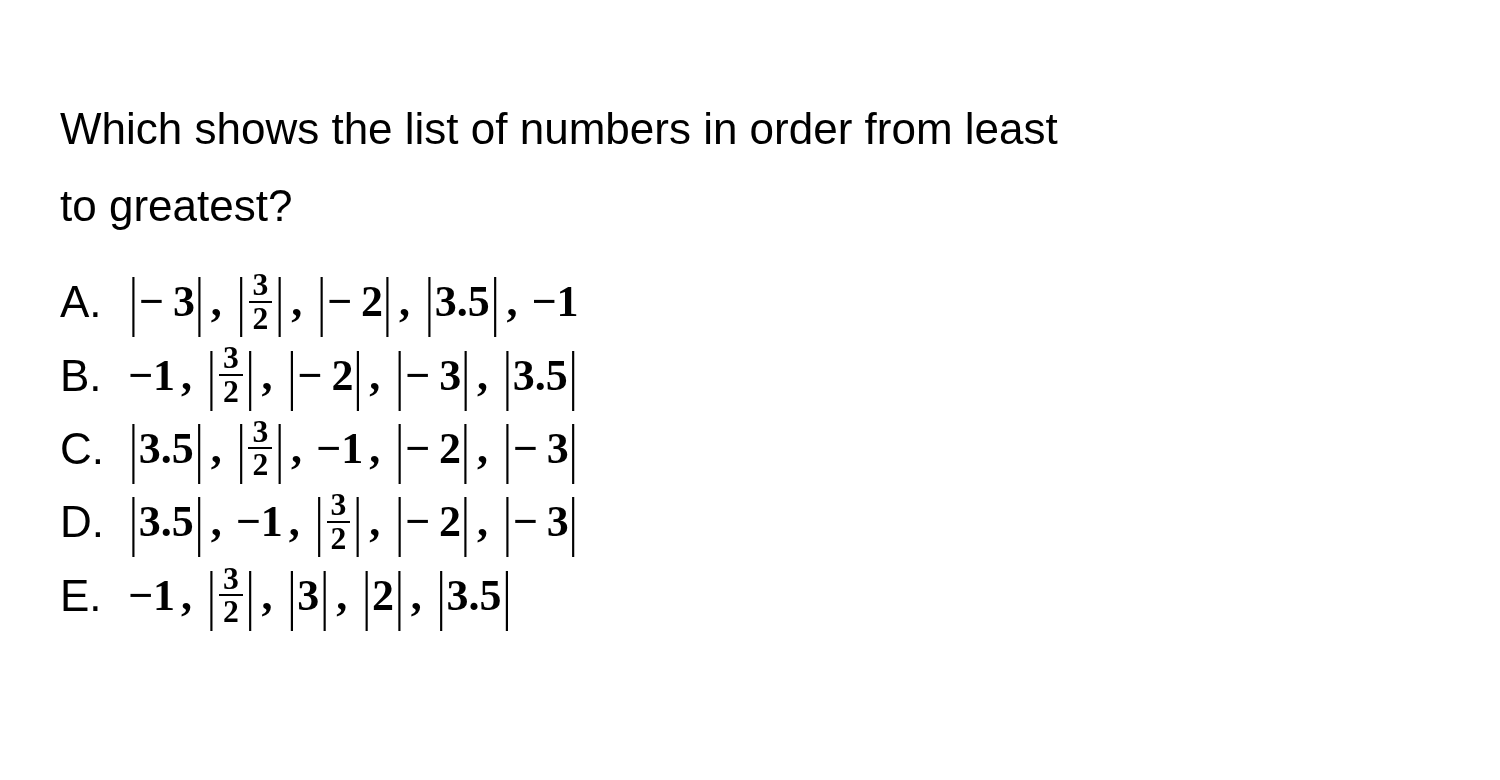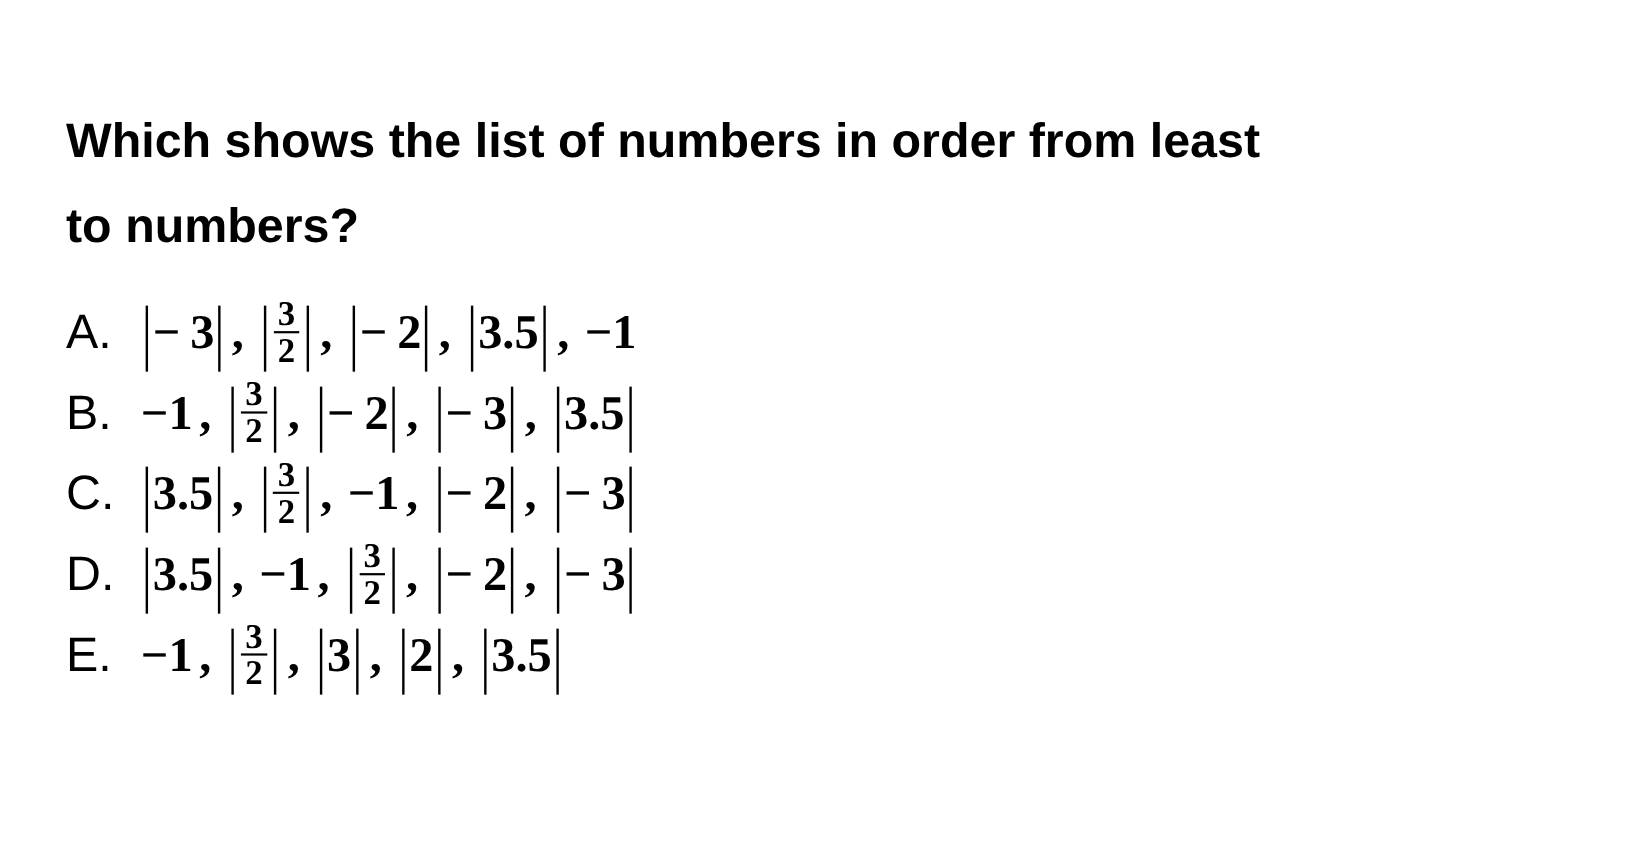--- a/index.html
+++ b/index.html
@@ -11,21 +11,21 @@
     font-family: Arial, Helvetica, sans-serif;
     color: #000000;
   }
   .container {
     padding: 90px 60px 0 60px;
   }
   .question {
     font-size: 44px;
     line-height: 1.75;
     margin-bottom: 25px;
-    font-weight: 700;
+    font-weight: 400;
   }
   .options {
     font-size: 44px;
   }
   .opt-row {
     display: flex;
     align-items: center;
     margin-bottom: 8px;
     line-height: 1.25;
   }
@@ -80,21 +80,21 @@
     font-weight: bold;
   }
 </style>
 </head>
 <body>
 
 <div class="container">
 
   <div class="question">
     <span>Which shows the list of numbers in order from least</span><br>
-    <span>to numbers?</span>
+    <span>to greatest?</span>
   </div>
 
   <div class="options">
 
     <div class="opt-row">
       <span class="opt-letter">A.</span>
       <span class="math">
         <span class="term">
             <span class="bar">|</span>
             <span class="minus">− 3</span>

